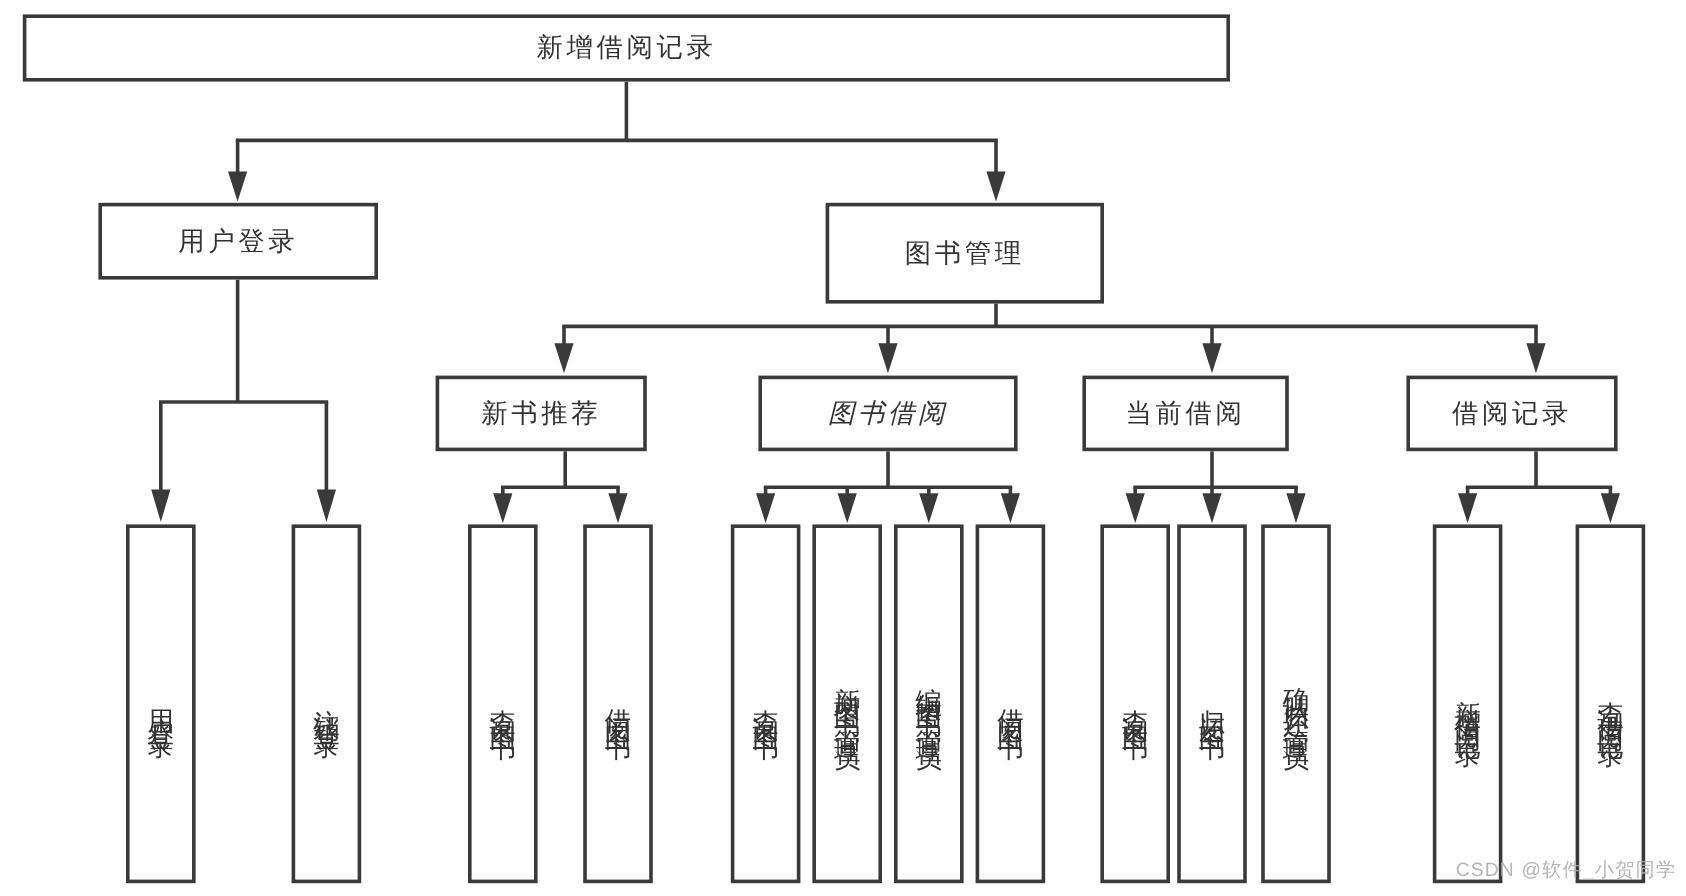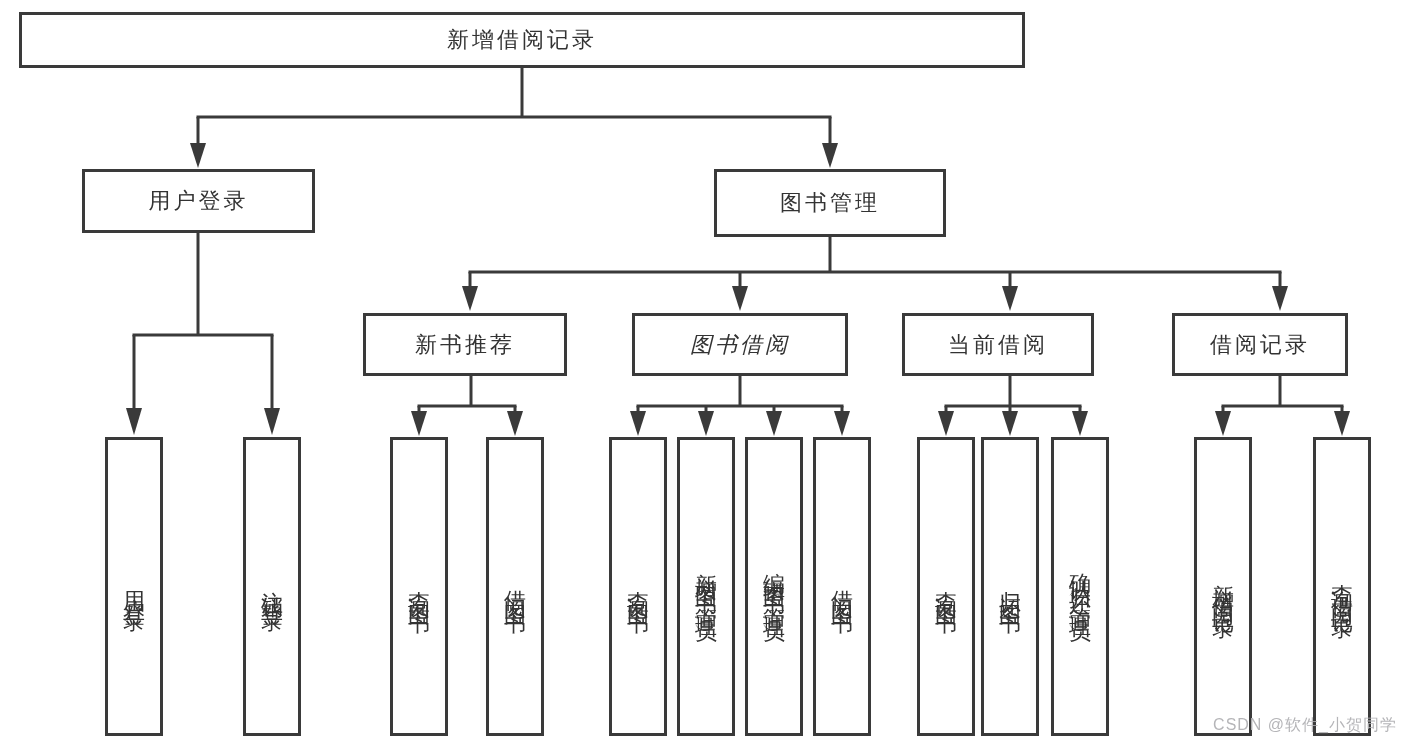--- a/index.html
+++ b/index.html
@@ -126,25 +126,25 @@
     <line x1="1221.5" y1="406" x2="1343.5" y2="406"></line>
     <line x1="1223" y1="406" x2="1223" y2="414"></line>
     <polygon points="1215,411 1231,411 1223,436"></polygon>
     <line x1="1342" y1="406" x2="1342" y2="414"></line>
     <polygon points="1334,411 1350,411 1342,436"></polygon>
   </svg>
 
   <div class="node" style="left:19px; top:12px; width:1006px; height:56px;">新增借阅记录</div>
 
   <div class="node" style="left:82px; top:169px; width:233px; height:64px;">用户登录</div>
-  <div class="node" style="left:714px; top:169px; width:232px; height:68px;font-family:Liberation Serif, serif;">图书管理</div>
+  <div class="node" style="left:688px; top:169px; width:232px; height:84px;font-family:Liberation Serif, serif;">图书管理</div>
 
-  <div class="node" style="left:363px; top:313px; width:204px; height:63px;">新书推荐</div>
+  <div class="node" style="left:363px; top:313px; width:176px; height:63px;">新书推荐</div>
   <div class="node" style="left:632px; top:313px; width:216px; height:63px;font-style:italic;">图书借阅</div>
-  <div class="node" style="left:902px; top:313px; width:192px; height:63px;">当前借阅</div>
+  <div class="node" style="left:902px; top:313px; width:172px; height:63px;">当前借阅</div>
   <div class="node" style="left:1172px; top:313px; width:176px; height:63px;">借阅记录</div>
 
   <div class="node leaf" style="left:105px; top:437px; width:58px; height:299px;">
     <span class="vtext">用户登录</span>
   </div>
   <div class="node leaf" style="left:243px; top:437px; width:58px; height:299px;">
     <span class="vtext">注销登录</span>
   </div>
 
   <div class="node leaf" style="left:390px; top:437px; width:58px; height:299px;">

